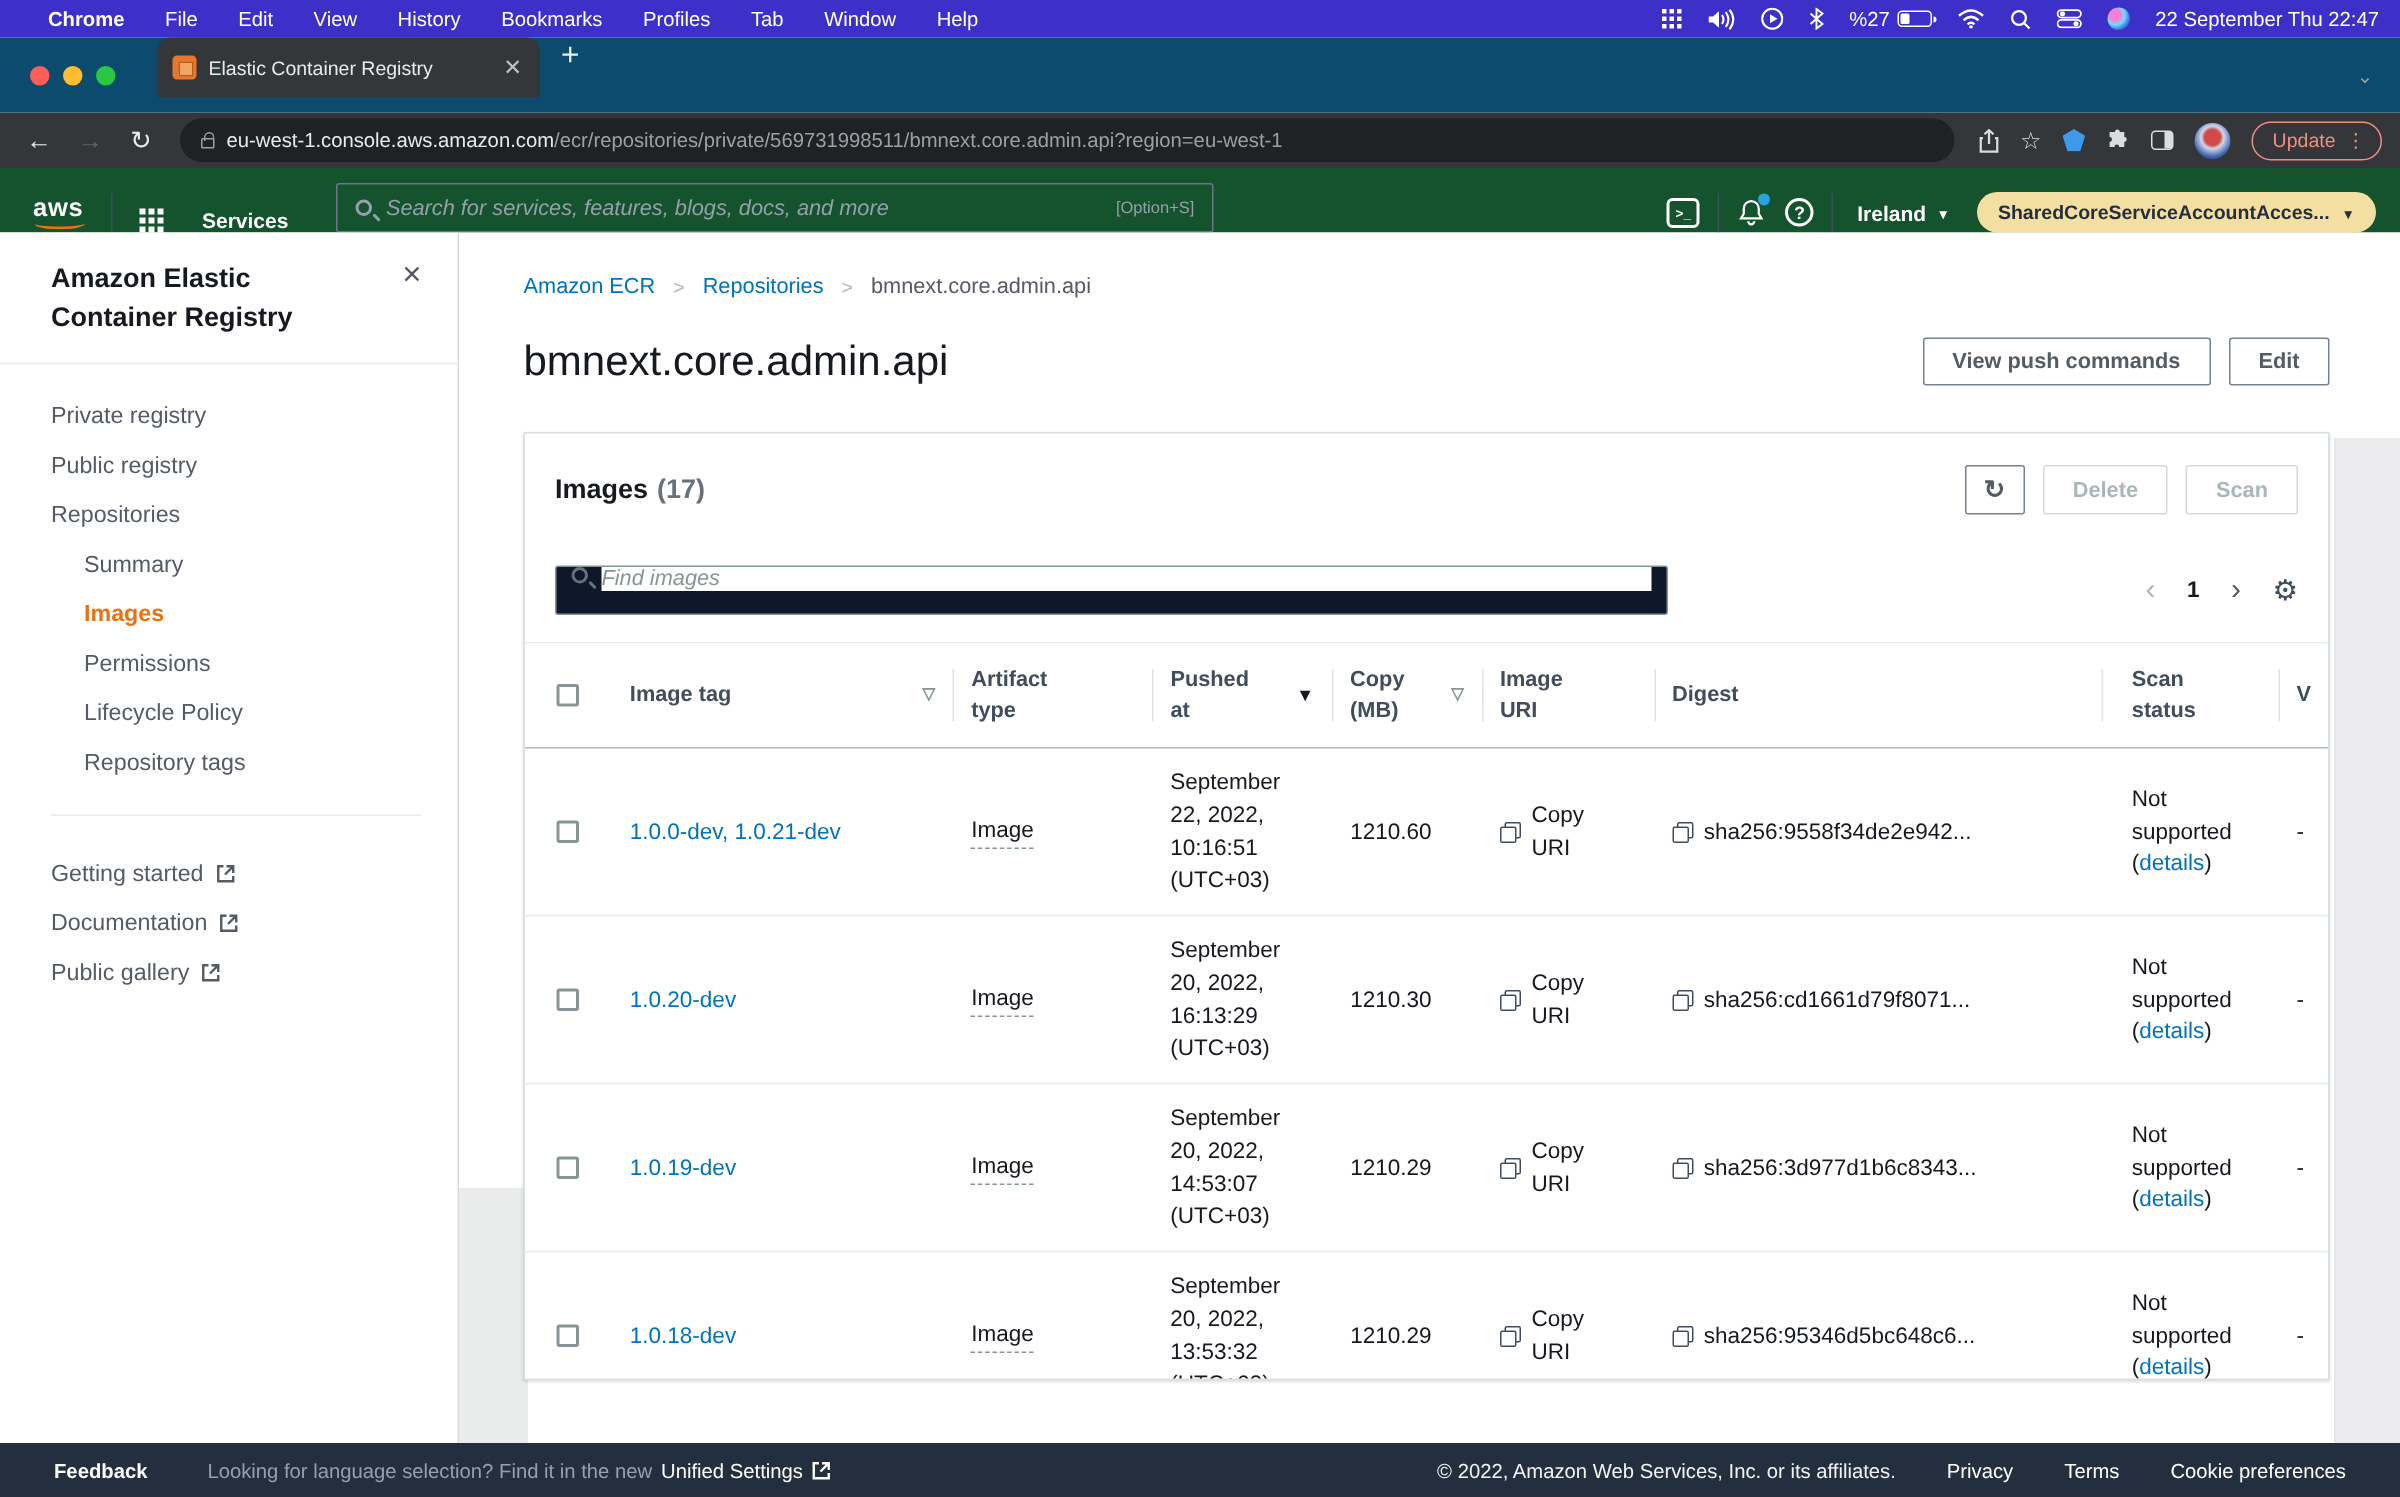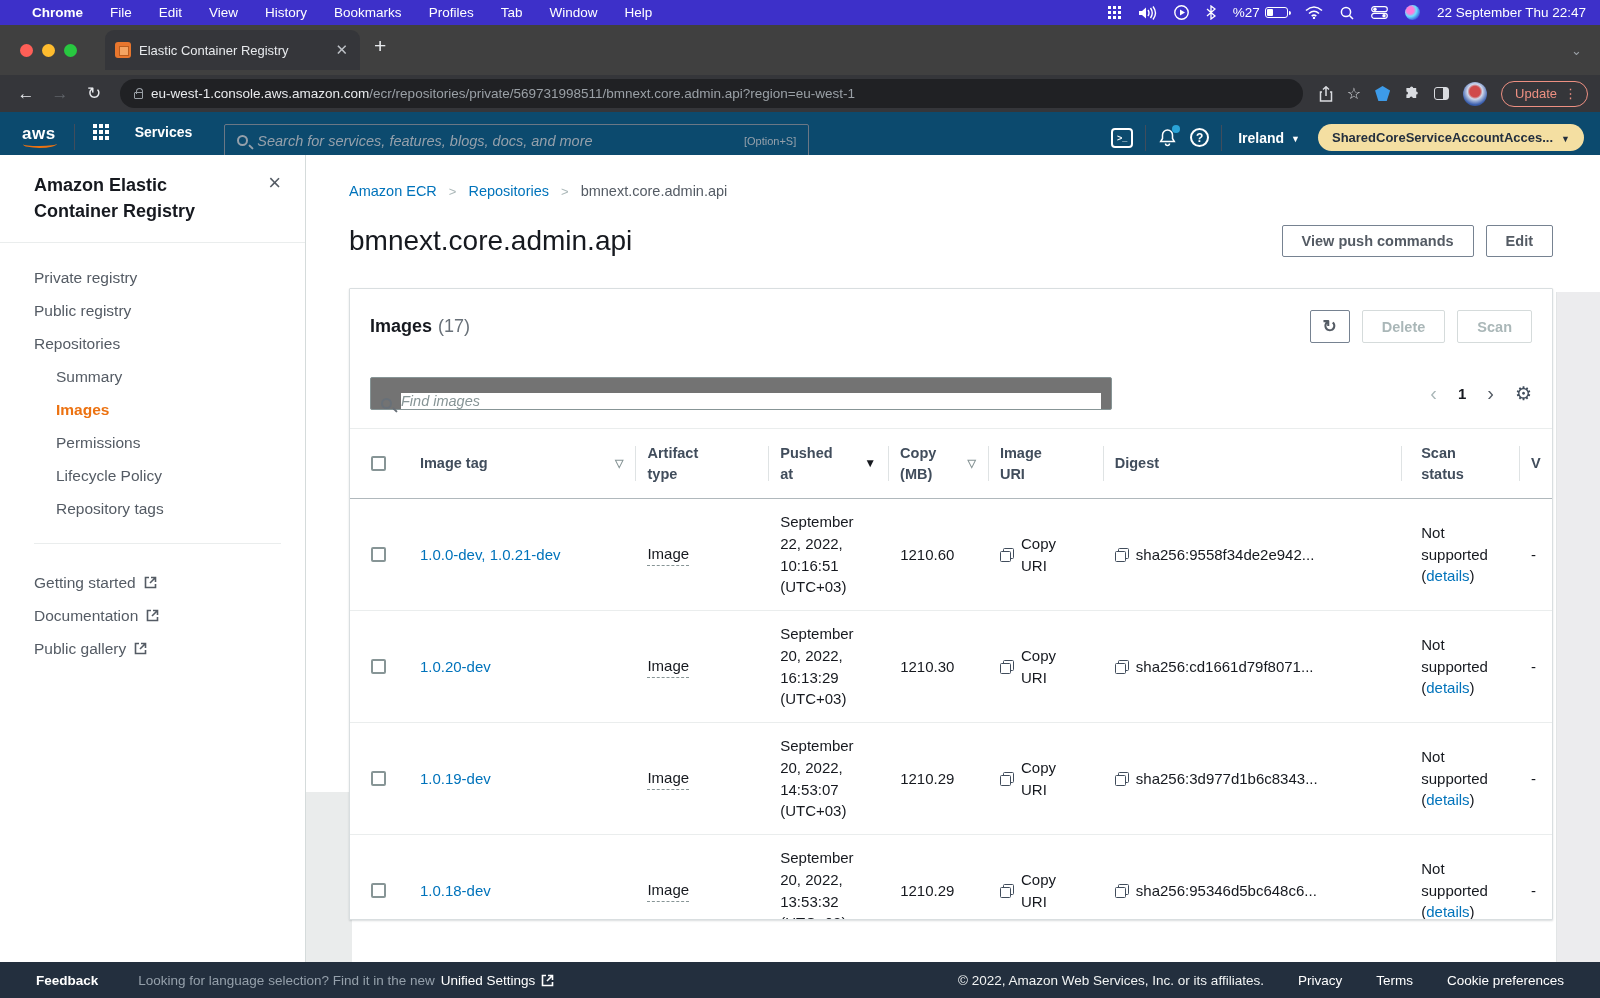--- a/index.html
+++ b/index.html
@@ -16,21 +16,21 @@
   .mb-status{margin-left:auto;display:flex;align-items:center;gap:17px}
   .mb-status svg{display:block}
   .batt-wrap{display:flex;align-items:center;gap:5px}
   .batt{width:23px;height:11px;border:1.5px solid #fff;border-radius:3px;position:relative}
   .batt::after{content:"";position:absolute;right:-4px;top:2.5px;width:2px;height:4px;background:#fff;border-radius:0 2px 2px 0}
   .batt i{position:absolute;left:1px;top:1px;bottom:1px;width:27%;background:#fff;border-radius:1px}
   .siri{width:15px;height:15px;border-radius:50%;background:radial-gradient(circle at 35% 35%,#ff7bda 0 25%,#6ae0ff 45%,#3a5bd9 75%)}
   .clock{font-size:13.5px}
 
   
-  .tabstrip{height:50px;background:#404040;display:flex;align-items:center;padding:0 0 0 20px;flex:none;position:relative}
+  .tabstrip{height:50px;background:#0c4a6e;display:flex;align-items:flex-start;padding:0 0 0 20px;flex:none;position:relative}
   .lights{display:flex;gap:9px;align-items:center;position:absolute;left:20px;top:19px}
   .light{width:13px;height:13px;border-radius:50%}
   .l-red{background:#ff5f57}.l-yel{background:#febc2e}.l-grn{background:#28c840}
   .tab{margin-left:85px;width:255px;height:40px;background:#35363a;border-radius:9px 9px 0 0;display:flex;align-items:center;padding:0 10px;color:#e8eaed;font-size:13px;gap:8px}
   .favicon{width:16px;height:16px;border-radius:3px;background:#e8762d;position:relative;flex:none}
   .favicon::after{content:"";position:absolute;left:4px;top:4px;width:8px;height:8px;background:#f4a462;border:1px solid #b85c1e}
   .tab-title{flex:1;white-space:nowrap;overflow:hidden}
   .tab-close{color:#bdc1c6;font-size:15px;padding:0 2px}
   .newtab{color:#e8eaed;font-size:21px;margin-left:14px;padding-bottom:8px}
   .tab-chevron{position:absolute;right:18px;top:18px;color:#9aa0a6;font-size:13px}
@@ -47,21 +47,21 @@
   .tb-icons svg{display:block}
   .star{color:#dadce0;font-size:16px}
   .ext-blue{width:15px;height:15px;background:#3d9be9;clip-path:polygon(50% 0,100% 30%,78% 100%,22% 100%,0 30%);}
   .side-panel-ic{width:15px;height:13px;border:1.7px solid #dadce0;border-radius:3px;position:relative}
   .side-panel-ic::after{content:"";position:absolute;right:0;top:0;bottom:0;width:5px;background:#dadce0}
   .avatar{width:24px;height:24px;border-radius:50%;background:radial-gradient(circle at 50% 40%,#d04a4a 0 28%,#cfd8ea 40%,#3b5fae 70%,#22396e)}
   .update-btn{border:1px solid #ee9082;color:#ee9082;border-radius:14px;height:26px;display:flex;align-items:center;gap:7px;padding:0 10px 0 13px;font-size:13px}
   .update-dots{letter-spacing:0;font-size:13px}
 
   
-  .awsnav{height:43px;background:#0c4a6e;display:flex;align-items:flex-start;padding:12px 16px;flex:none;color:#fff}
+  .awsnav{height:43px;background:#14532d;display:flex;align-items:flex-end;padding:0 16px;flex:none;color:#fff}
   .aws-logo{font-weight:bold;font-size:17px;color:#fff;position:relative;padding:0 6px 6px 6px;letter-spacing:.5px}
   .aws-logo::after{content:"";position:absolute;left:7px;right:5px;bottom:2px;height:6px;border-bottom:2.5px solid #ec7211;border-radius:0 0 60% 55%}
   .nav-sep{width:1px;height:26px;background:#414d5c;margin:0 12px}
   .services{display:flex;align-items:center;gap:26px;font-size:14px;font-weight:bold;padding:0 6px}
   .grid9{display:grid;grid-template-columns:repeat(3,4px);grid-gap:2px}
   .grid9 i{width:4px;height:4px;background:#fff}
   .aws-search{width:585px;height:33px;border:1px solid #6b7785;border-radius:2px;margin-left:26px;display:flex;align-items:center;padding:0 12px;gap:9px}
   .aws-search input{flex:1;background:transparent;border:none;outline:none;color:#fff;font-size:14.5px;font-family:"Liberation Sans",sans-serif}
   .aws-search input::placeholder{color:#95a0ab;font-style:italic}
   .shortcut{color:#95a0ab;font-size:11px}
@@ -113,24 +113,24 @@
   .page-title{font-size:28px;color:#16191f;font-weight:normal}
   .title-actions{margin-left:auto;display:flex;gap:12px}
   .btn{border:1px solid #768291;background:#fff;color:#545b64;font-weight:bold;font-size:14.5px;border-radius:2px;padding:7px 19px;font-family:"Liberation Sans",sans-serif}
   .btn.disabled{border-color:#d5dbdb;color:#aab7b8}
   .btn.icon-btn{padding:5px 12px;font-size:17px;font-weight:bold;color:#545b64}
 
   
   .card{margin-top:31px;width:1204px;background:#fff;border:1px solid #d9dee0;border-radius:1px;box-shadow:0 1px 2px rgba(0,28,36,.15);height:632px;overflow:hidden}
   .card-head{display:flex;align-items:center;padding:21px 20px 0 20px}
   .card-title{font-size:18px;font-weight:bold;color:#16191f}
-  .card-count{font-size:18px;color:#687078;font-weight:normal;margin-left:6px}
+  .card-count{font-size:18px;color:#687078;font-weight:bold;margin-left:6px}
   .card-actions{margin-left:auto;display:flex;gap:12px}
   .search-row{display:flex;align-items:center;padding:34px 20px 18px 20px}
-  .find-box{width:742px;height:33px;border:1px solid #879596;border-radius:2px;display:flex;align-items:flex-end;gap:9px;padding:0 10px;background:#737373}
+  .find-box{width:742px;height:33px;border:1px solid #879596;border-radius:2px;display:flex;align-items:flex-start;gap:9px;padding:0 10px;background:#0f172a}
   .find-box .mag{border-color:#687078}
   .find-box .mag::after{background:#687078}
   .find-box input{flex:1;border:none;outline:none;font-size:14.5px;color:#16191f;font-family:"Liberation Sans",sans-serif}
   .find-box input::placeholder{color:#879596;font-style:italic}
   .pager{margin-left:auto;display:flex;align-items:center;gap:21px;color:#414d5c}
   .pg-prev{color:#aab7b8;font-size:20px}
   .pg-next{color:#545b64;font-size:20px}
   .pg-num{font-size:15px;font-weight:bold;color:#16191f}
   .gear{font-size:19px;color:#414d5c}
 

